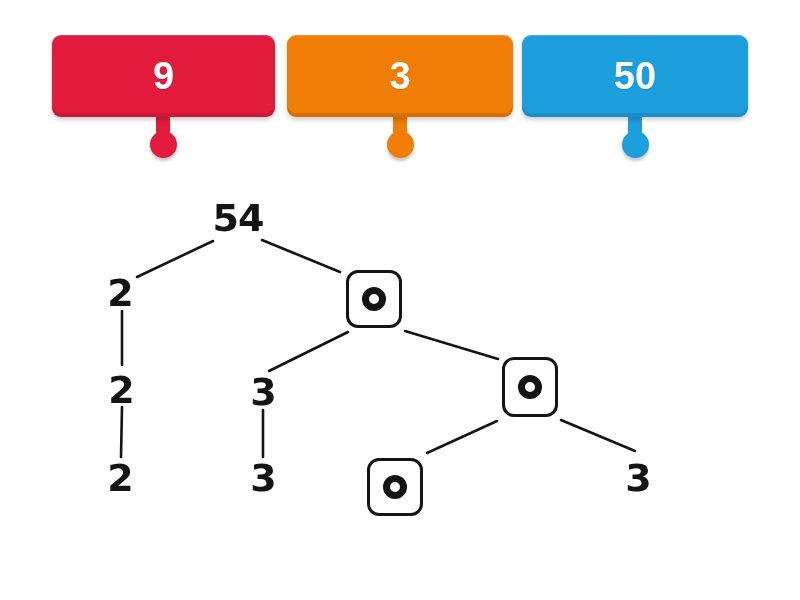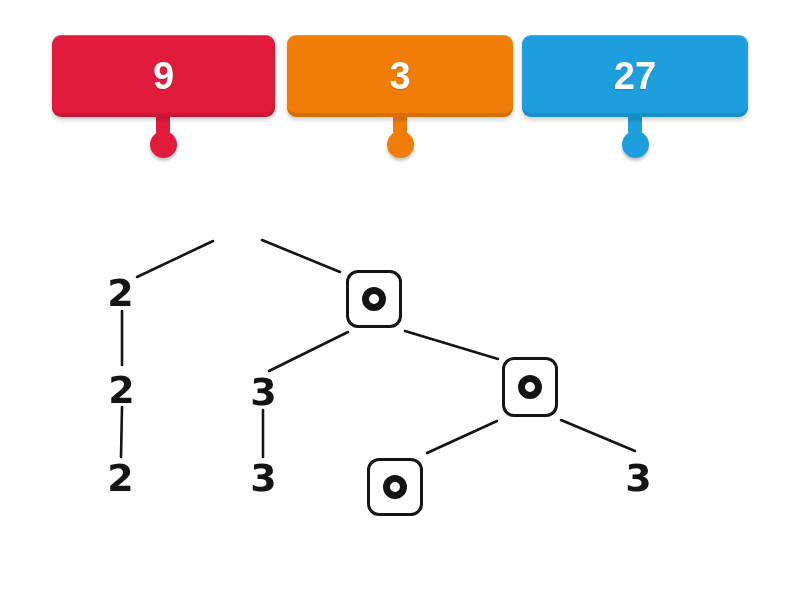--- a/index.html
+++ b/index.html
@@ -130,22 +130,23 @@
     <div class="stem"></div>
     <div class="ball"></div>
   </div>
   <div class="pin pin-blue">
     <div class="stem"></div>
     <div class="ball"></div>
   </div>
 
   <div class="card card-red">9</div>
   <div class="card card-orange">3</div>
-  <div class="card card-blue">27</div>
+  <div class="card card-blue">50</div>
 
+  <div class="num" style="left:238px; top:218px">54</div>
   <div class="num" style="left:120px; top:293px">2</div>
   <div class="num" style="left:121px; top:390px">2</div>
   <div class="num" style="left:120px; top:478px">2</div>
   <div class="num" style="left:263px; top:392px">3</div>
   <div class="num" style="left:263px; top:478px">3</div>
   <div class="num" style="left:638px; top:478px">3</div>
 
   <div class="dropbox" style="left:346px; top:270px">
     <div class="ring"></div>
   </div>

